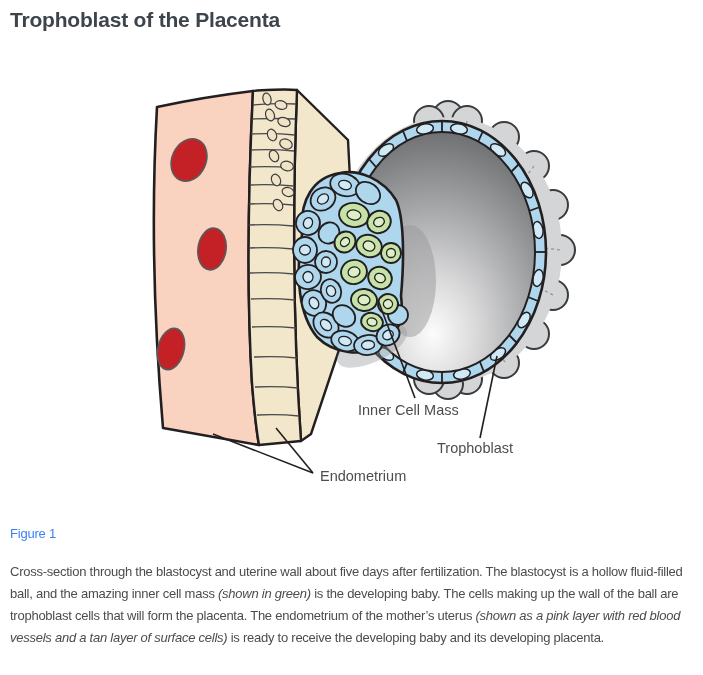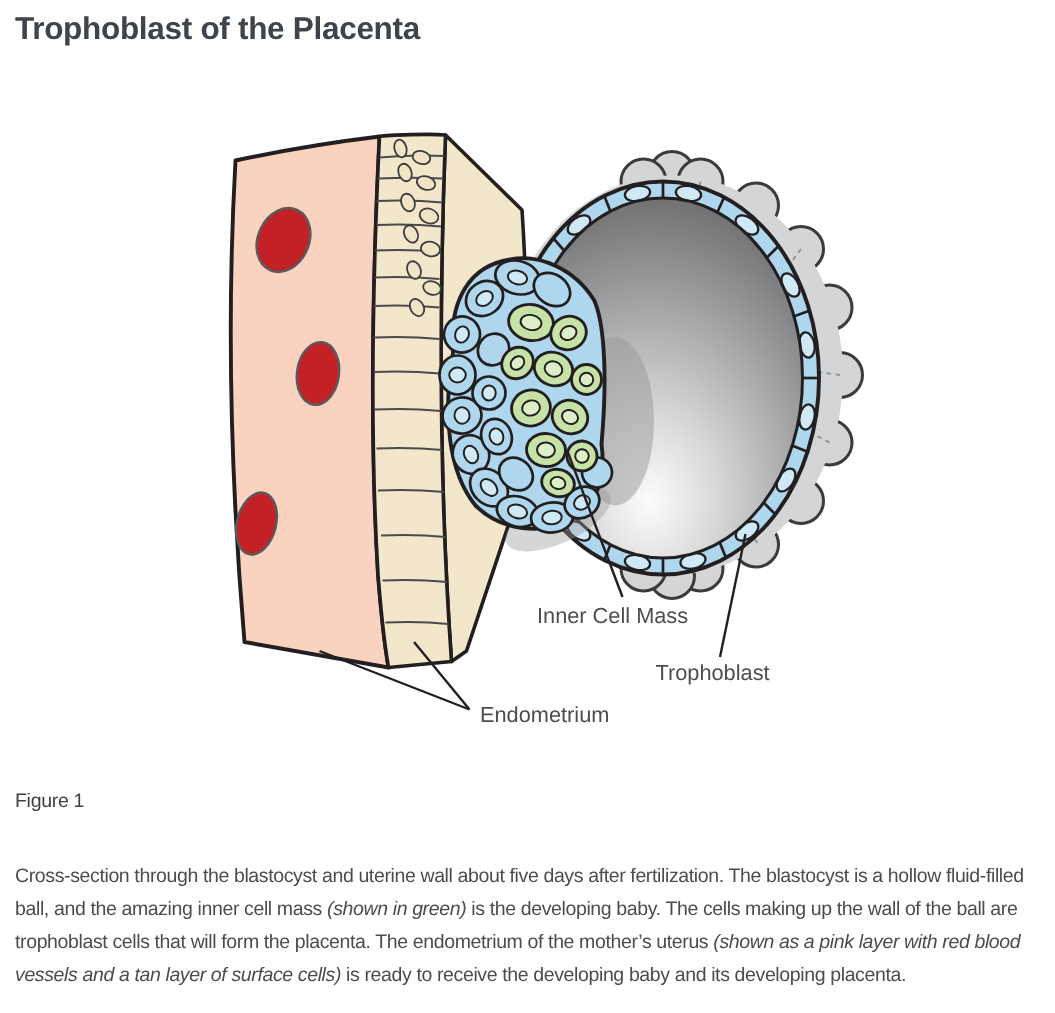--- a/index.html
+++ b/index.html
@@ -22,25 +22,25 @@
   }
   .figure-wrap {
     margin:20px -10px 0;
     height:453px;
     position:relative;
   }
   .figure-wrap svg { display:block; }
   .fig-label {
     margin-top:20px;
     font-size:13px;
-    color:#404040;
+    color:#3b82f6;
     letter-spacing:-0.2px;
   }
   .caption {
-    margin-top:32px;
+    margin-top:20px;
     font-size:13px;
     line-height:22px;
     color:#4c4c4e;
     letter-spacing:-0.25px;
     max-width:692px;
   }
   .caption .it { font-style:italic; }
   .diagram-label {
     font-size:14.5px;
     fill:#4d4d4f;

